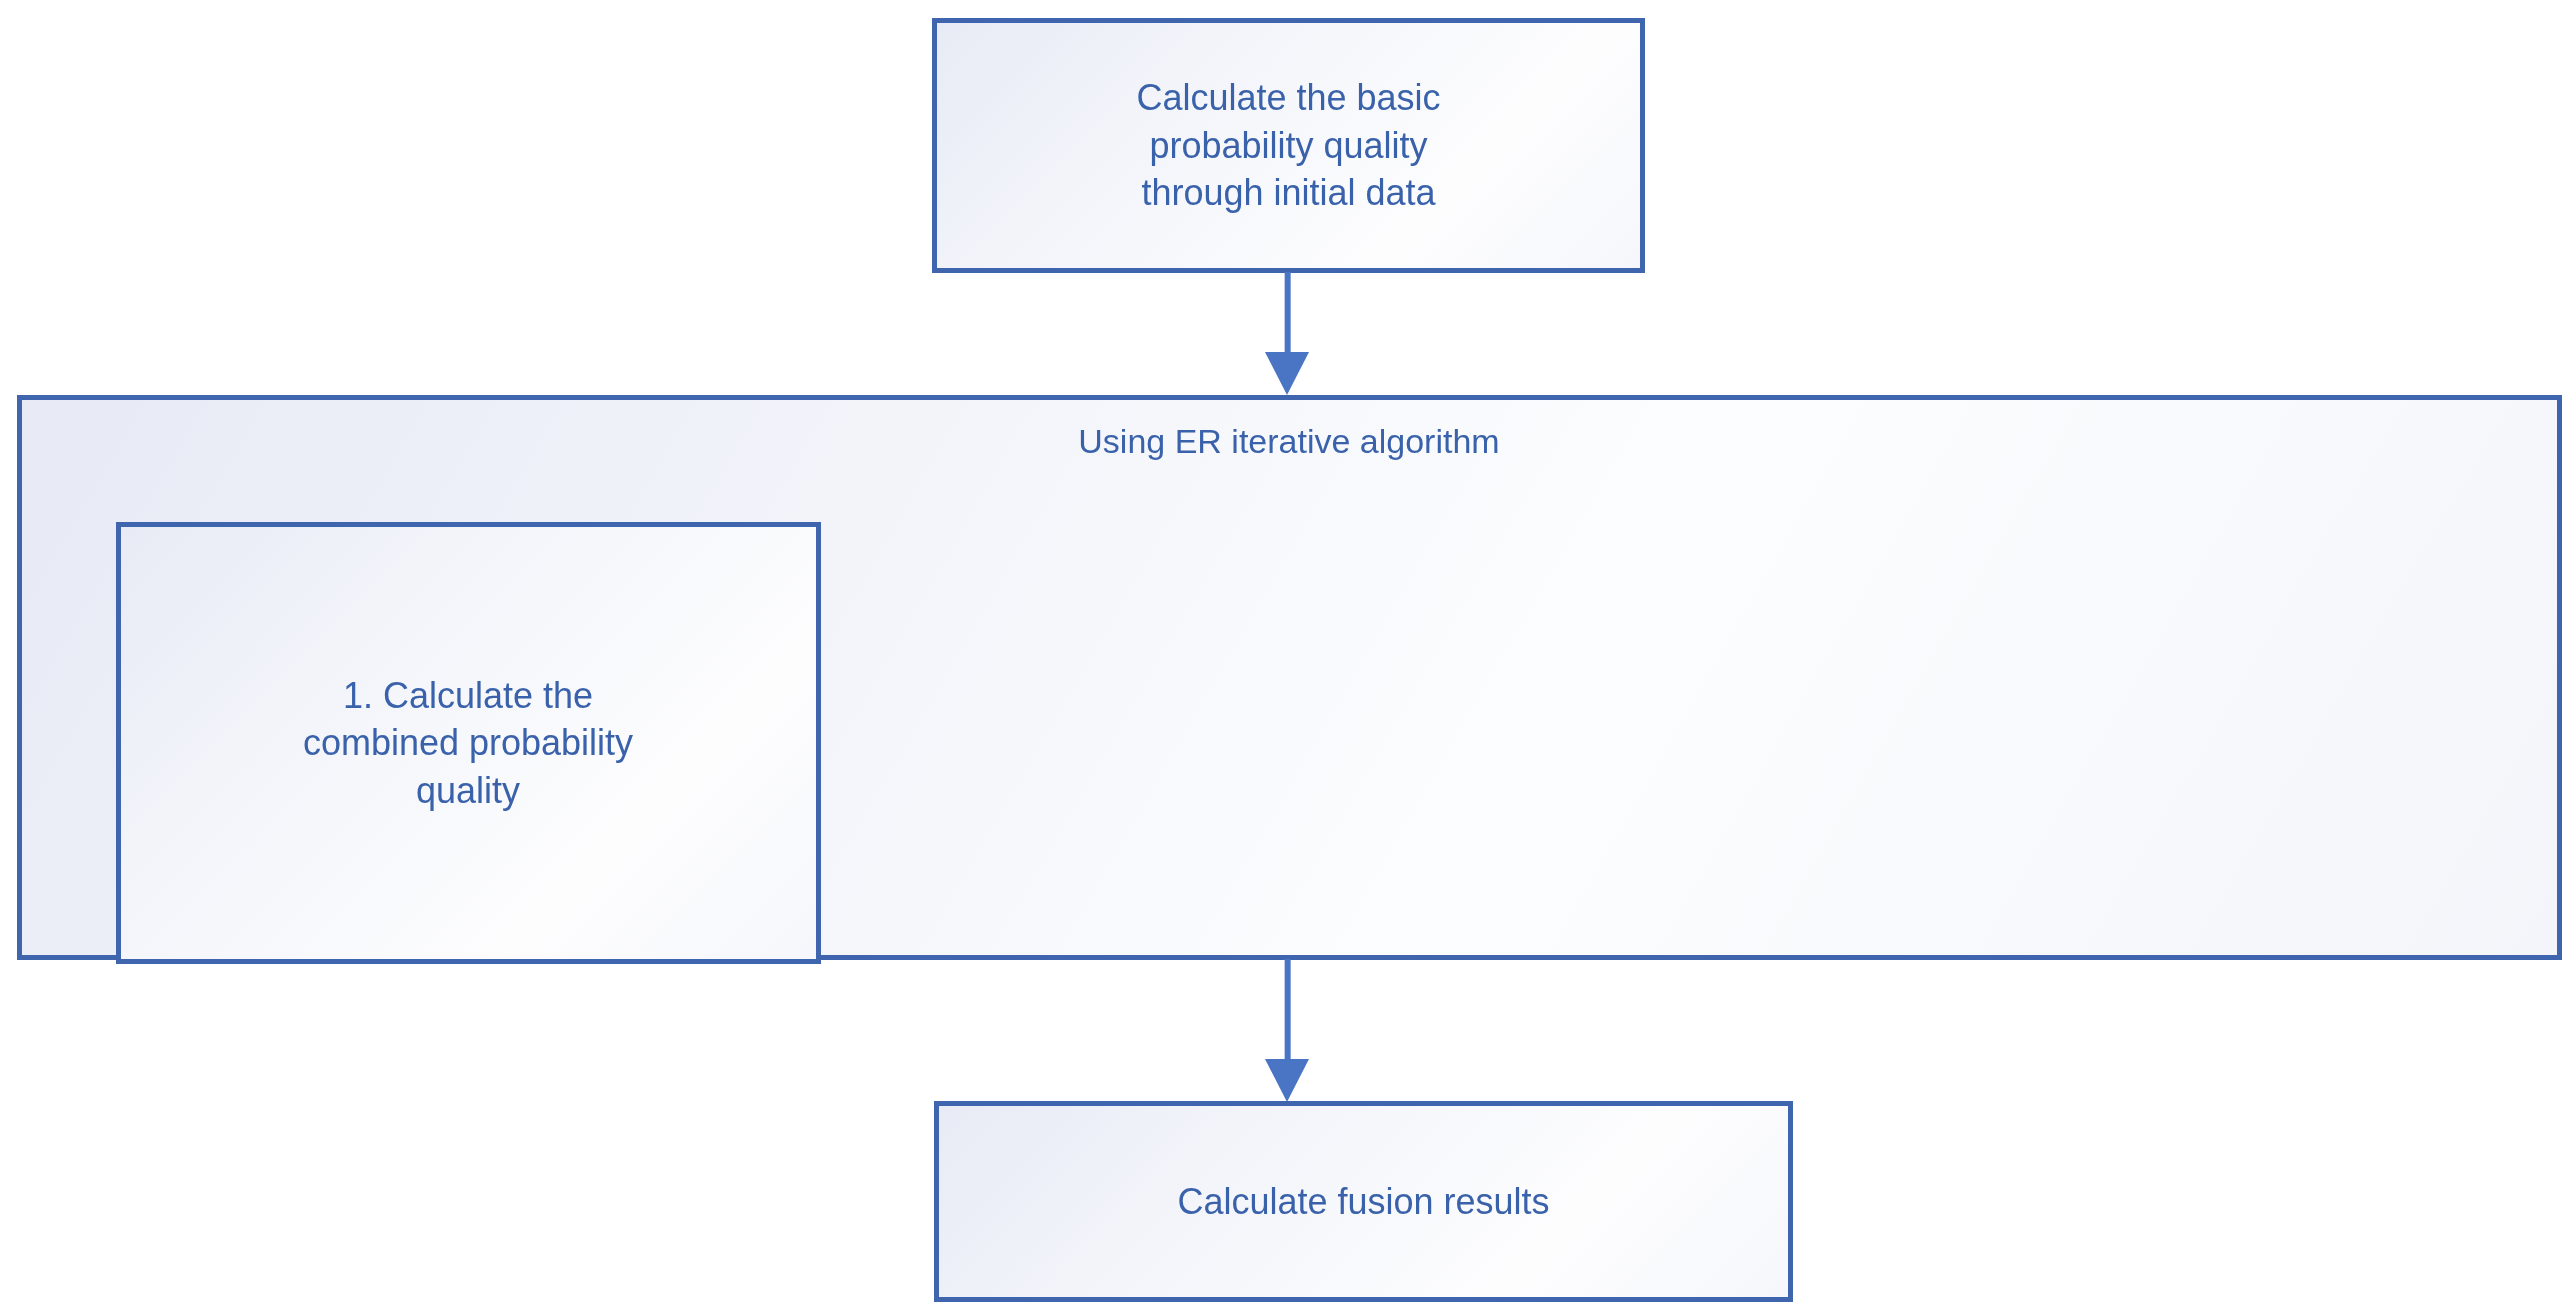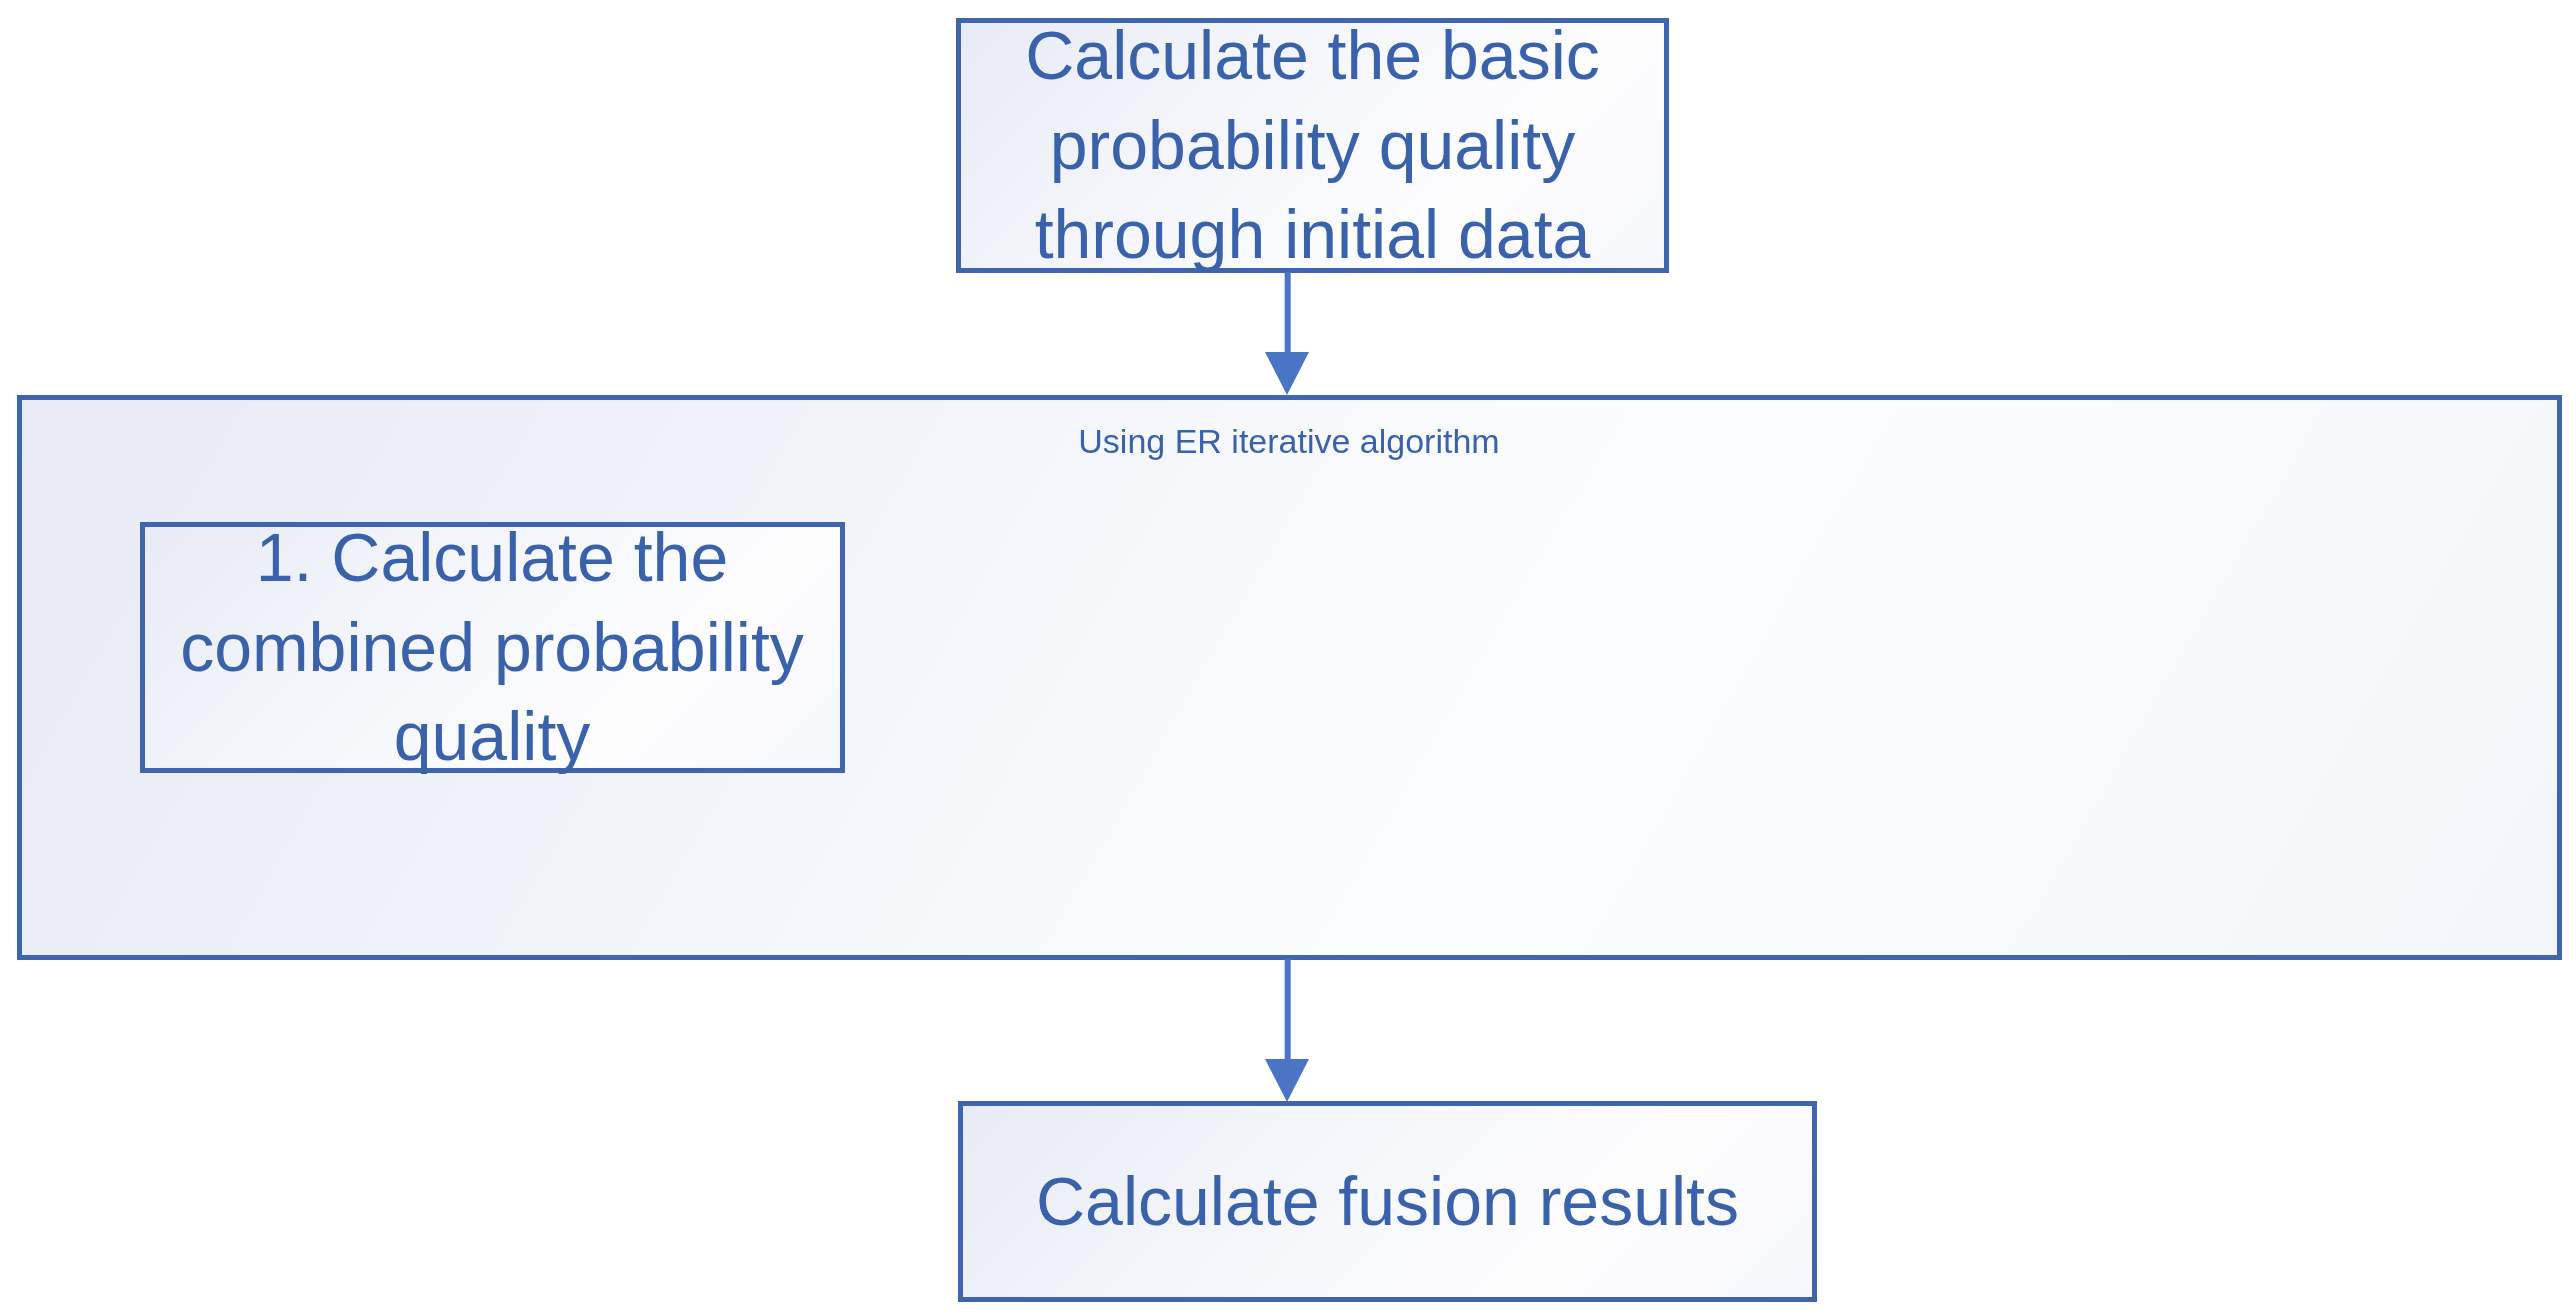--- a/index.html
+++ b/index.html
@@ -14,38 +14,38 @@
     background: #ffffff;
   }
   
   .node {
     position: absolute;
     border: 5.2px solid var(--border, #3F65AF);
     background: linear-gradient(135deg, #e8eaf5 0%, #f2f4fa 30%, #fdfdfe 72%, #f6f7fc 100%);
     display: flex; align-items: center; justify-content: center;
     text-align: center;
     color: var(--text, #3A62AB);
-    font-size: 68px; line-height: 1.32; margin-left: 24px;
+    font-size: 36px; line-height: 1.32;
   }
   
   .container-box {
     position: absolute;
     left: 16.5px; top: 395px; width: 2545px; height: 565px;
     border: 5.2px solid var(--border, #3F65AF);
     background: linear-gradient(120deg, #e7eaf5 0%, #f0f2f9 25%, #fcfdfe 60%, #f3f5fa 100%);
   }
   .container-label {
     position: absolute;
     left: 0; top: 19.4px; width: 100%;
     text-align: center;
     color: var(--text, #3A62AB);
     font-size: 34px; line-height: 1.32;
   }
   
-  .node-step1 { left: 94px;  top: 122px; width: 705px; height: 251px; }
+  .node-step1 { left: 94px;  top: 122px; width: 705px; height: 442px; }
   .node-step2 { left: 913px; top: 122px; width: 717px; height: 347px; }
   .node-step3 { left: 1741px; top: 122px; width: 699px; height: 347px; }
   .node-step1, .node-step2, .node-step3 { position: absolute; }
 
   .node-start { left: 932px; top: 18px;   width: 713px; height: 255px; }
   .node-end   { left: 934px; top: 1101px; width: 859px; height: 201px; }
 
   
   .arrow { position: absolute; width: 45px; }
   .arrow-1 { left: 1265px; top: 272px;  height: 123px; }

